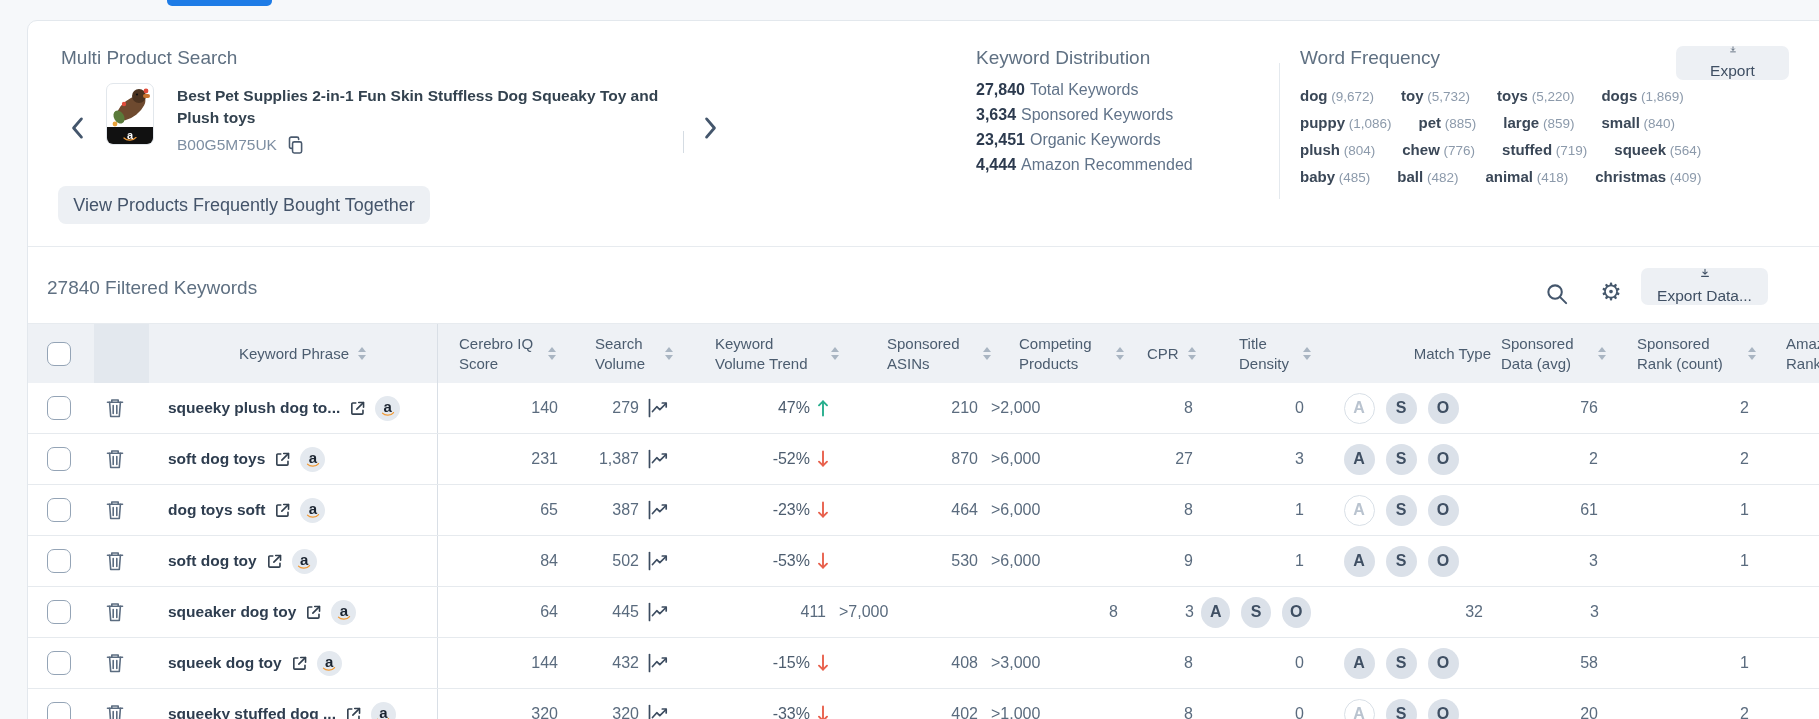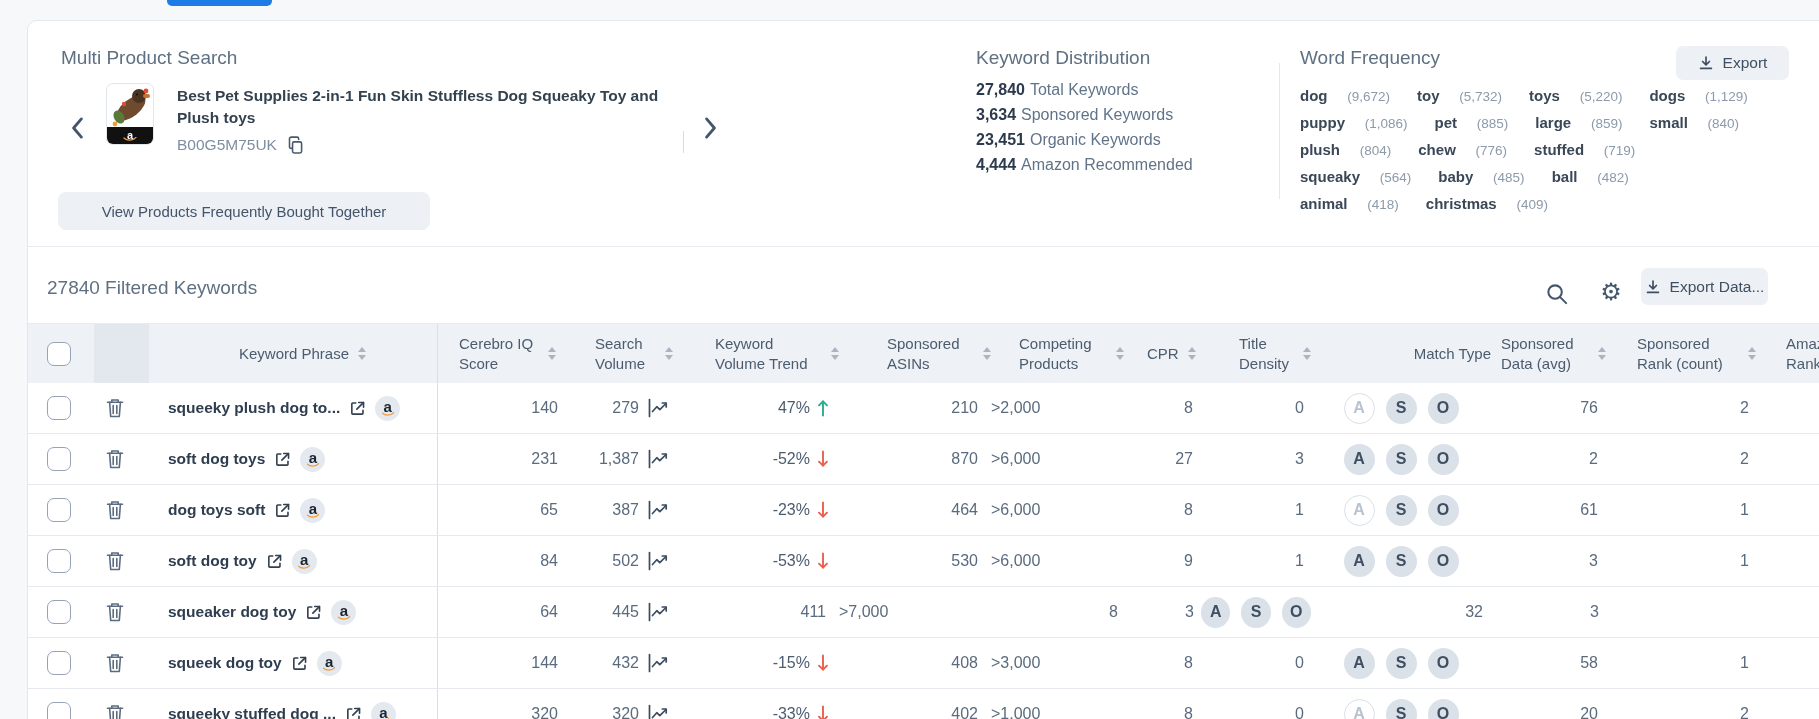--- a/index.html
+++ b/index.html
@@ -31,40 +31,40 @@
   .prod-img .amzband { position:absolute; left:0; right:0; bottom:0; height:17px; background:#111;
     display:flex; align-items:center; justify-content:center; color:#fff; font-size:11px; font-weight:700; line-height:1; }
   .amzband .smile { position:absolute; bottom:2px; left:50%; transform:translateX(-50%); }
   .prod-text { position:absolute; left:149px; top:64px; width:510px; }
   .prod-name { font-size:15.5px; line-height:1.42; font-weight:700; color:#33424f; }
   .asin-row { margin-top:6px; display:flex; align-items:center; gap:9px; }
   .asin { font-size:15.5px; color:#7d8ea2; }
   .copy-btn { display:inline-flex; cursor:pointer; }
   .fbt-button { position:absolute; left:30px; top:165px; width:372px; height:38px;
     background:#edf0f4; border-radius:8px; display:flex; align-items:center; justify-content:center;
-    font-size:15px; color:#44546a; cursor:pointer;margin-top:6px; }
+    font-size:18px; color:#44546a; cursor:pointer; }
 
   
   .kd { position:absolute; left:948px; top:26px; }
   .kd-stats { position:absolute; left:948px; top:60px; display:flex; flex-direction:column; gap:7px; }
   .kd-stat { font-size:16px; color:#617389; }
   .kd-stat b { color:#2c3a4e; font-weight:700; margin-right:5px; }
 
   .v-divider { position:absolute; left:1251px; top:42px; height:136px; width:1px; background:#e4e9ee; }
 
   
   .wf { position:absolute; left:1272px; top:26px; }
   .wf-list { position:absolute; left:1272px; top:66px; width:452px;
     display:flex; flex-wrap:wrap; column-gap:27px; row-gap:10px; }
   .wf-item { white-space:nowrap; font-size:15px; }
   .wf-item .w-word { font-weight:700; color:#3a4757; }
-  .wf-item .w-count { font-size:13.5px; color:#8c9aab; margin-left:16px; }
+  .wf-item .w-count { font-size:13.5px; color:#8c9aab; margin-left:0; }
 
   .gbtn { background:#edf0f4; border-radius:7px; display:flex; align-items:center; justify-content:center;
-    gap:9px; font-size:15.5px; color:#3f4f63; cursor:pointer; }
+    gap:9px; font-size:15.5px; color:#3f4f63; cursor:pointer;flex-direction:column; }
   .export-top { position:absolute; left:1648px; top:25px; width:113px; height:34px; }
   .export-data { position:absolute; left:1613px; top:247px; width:127px; height:37px; }
 
   .sec-divider { position:absolute; left:0; right:0; top:225px; height:1px; background:#e7ebef; }
 
   
   .filtered-title { position:absolute; left:19px; top:256px; }
   .tool-icon { position:absolute; cursor:pointer; display:flex; align-items:center; justify-content:center; }
   .search-ic { left:1516px; top:260px; width:26px; height:26px; }
   .gear-ic { left:1568px; top:256px; width:30px; height:30px; font-size:24px; color:#46586c; line-height:1; }
@@ -198,37 +198,37 @@
       </svg>
       <span>Export</span>
     </div>
     <div class="wf-list">
   <span class="wf-item"><span class="w-word">dog</span><span class="w-count"> (9,672)</span></span>
 
   <span class="wf-item"><span class="w-word">toy</span><span class="w-count"> (5,732)</span></span>
 
   <span class="wf-item"><span class="w-word">toys</span><span class="w-count"> (5,220)</span></span>
 
-  <span class="wf-item"><span class="w-word">dogs</span><span class="w-count"> (1,129)</span></span>
+  <span class="wf-item"><span class="w-word">dogs</span><span class="w-count"> (1,869)</span></span>
 
   <span class="wf-item"><span class="w-word">puppy</span><span class="w-count"> (1,086)</span></span>
 
   <span class="wf-item"><span class="w-word">pet</span><span class="w-count"> (885)</span></span>
 
   <span class="wf-item"><span class="w-word">large</span><span class="w-count"> (859)</span></span>
 
   <span class="wf-item"><span class="w-word">small</span><span class="w-count"> (840)</span></span>
 
   <span class="wf-item"><span class="w-word">plush</span><span class="w-count"> (804)</span></span>
 
   <span class="wf-item"><span class="w-word">chew</span><span class="w-count"> (776)</span></span>
 
   <span class="wf-item"><span class="w-word">stuffed</span><span class="w-count"> (719)</span></span>
 
-  <span class="wf-item"><span class="w-word">squeaky</span><span class="w-count"> (564)</span></span>
+  <span class="wf-item"><span class="w-word">squeek</span><span class="w-count"> (564)</span></span>
 
   <span class="wf-item"><span class="w-word">baby</span><span class="w-count"> (485)</span></span>
 
   <span class="wf-item"><span class="w-word">ball</span><span class="w-count"> (482)</span></span>
 
   <span class="wf-item"><span class="w-word">animal</span><span class="w-count"> (418)</span></span>
 
   <span class="wf-item"><span class="w-word">christmas</span><span class="w-count"> (409)</span></span>
 </div>
 

